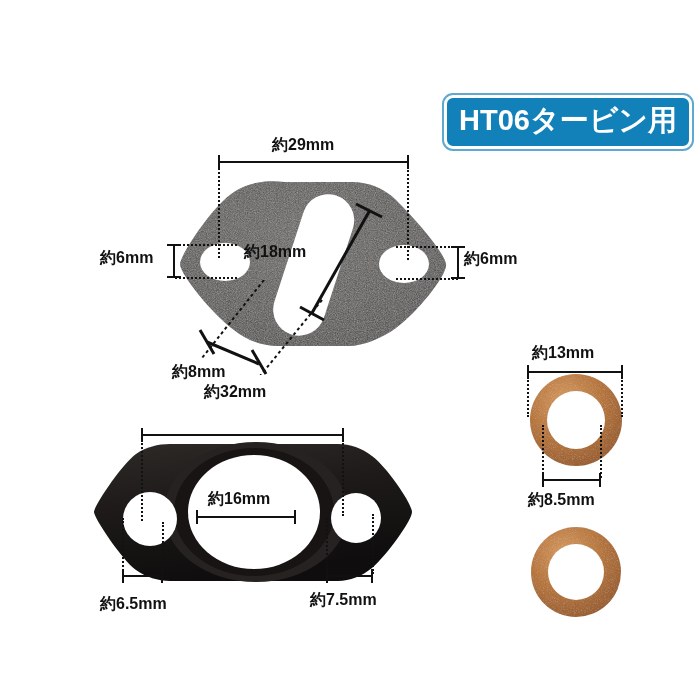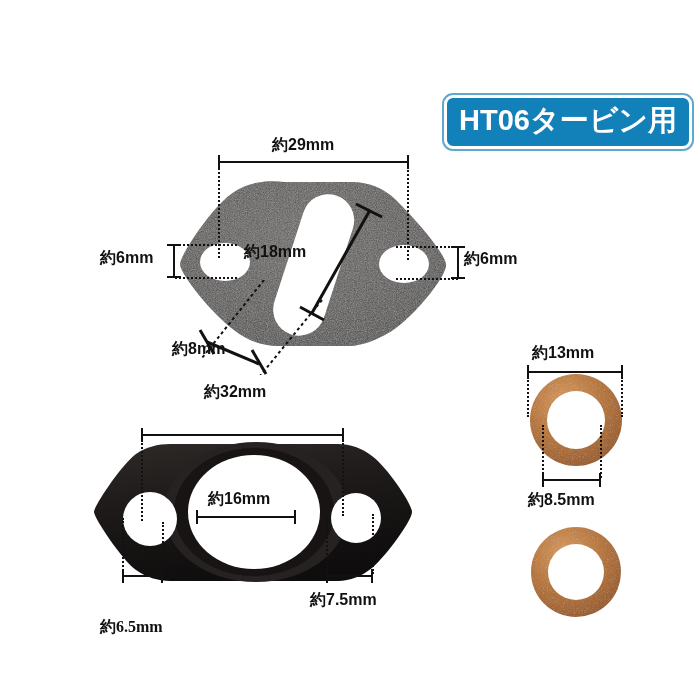--- a/index.html
+++ b/index.html
@@ -197,21 +197,21 @@
 
   <svg class="part-svg" style="left:160px; top:280px;" width="180" height="95" viewBox="0 0 180 95">
 
     <line x1="104" y1="0" x2="42" y2="78" stroke="#111111" stroke-width="2" stroke-dasharray="3,3"></line>
     <line x1="162" y1="20" x2="100" y2="96" stroke="#111111" stroke-width="2" stroke-dasharray="3,3"></line>
 
     <line x1="47" y1="62" x2="99" y2="84" stroke="#111111" stroke-width="3"></line>
     <line x1="40" y1="50" x2="54" y2="74" stroke="#111111" stroke-width="3"></line>
     <line x1="92" y1="70" x2="106" y2="94" stroke="#111111" stroke-width="3"></line>
   </svg>
-  <div class="dim-label" style="left:172px; top:341px;">約8mm</div>
+  <div class="dim-label" style="left:172px; top:364px;">約8mm</div>
 
   <svg class="part-svg" style="left:88px; top:440px;" width="330" height="145" viewBox="0 0 330 145">
     <defs>
       <linearGradient id="blkTex" x1="0" y1="0" x2="0.3" y2="1">
         <stop offset="0%" stop-color="#2e2a28"></stop>
         <stop offset="45%" stop-color="#1d1a19"></stop>
         <stop offset="100%" stop-color="#0f0d0d"></stop>
       </linearGradient>
     </defs>
 
@@ -247,21 +247,21 @@
   <div class="hline" style="left:196px; top:516px; width:100px;"></div>
   <div class="tick-v" style="left:196px; top:510px;"></div>
   <div class="tick-v" style="left:294px; top:510px;"></div>
   <div class="dim-label" style="left:208px; top:491px;">約16mm</div>
 
   <div class="dotted-v" style="left:122px; top:518px; height:56px;"></div>
   <div class="dotted-v" style="left:162px; top:522px; height:52px;"></div>
   <div class="hline" style="left:122px; top:575px; width:41px;"></div>
   <div class="tick-v" style="left:122px; top:569px;"></div>
   <div class="tick-v" style="left:161px; top:569px;"></div>
-  <div class="dim-label" style="left:100px; top:619px;font-family:Liberation Serif, serif;">約6.5mm</div>
+  <div class="dim-label" style="left:100px; top:596px;">約6.5mm</div>
 
   <div class="dotted-v" style="left:326px; top:518px; height:56px;"></div>
   <div class="dotted-v" style="left:372px; top:514px; height:60px;"></div>
   <div class="hline" style="left:326px; top:575px; width:47px;"></div>
   <div class="tick-v" style="left:326px; top:569px;"></div>
   <div class="tick-v" style="left:371px; top:569px;"></div>
   <div class="dim-label" style="left:310px; top:592px;">約7.5mm</div>
 
   <svg class="part-svg" style="left:528px; top:372px;" width="96" height="96" viewBox="0 0 96 96">
     <defs>

